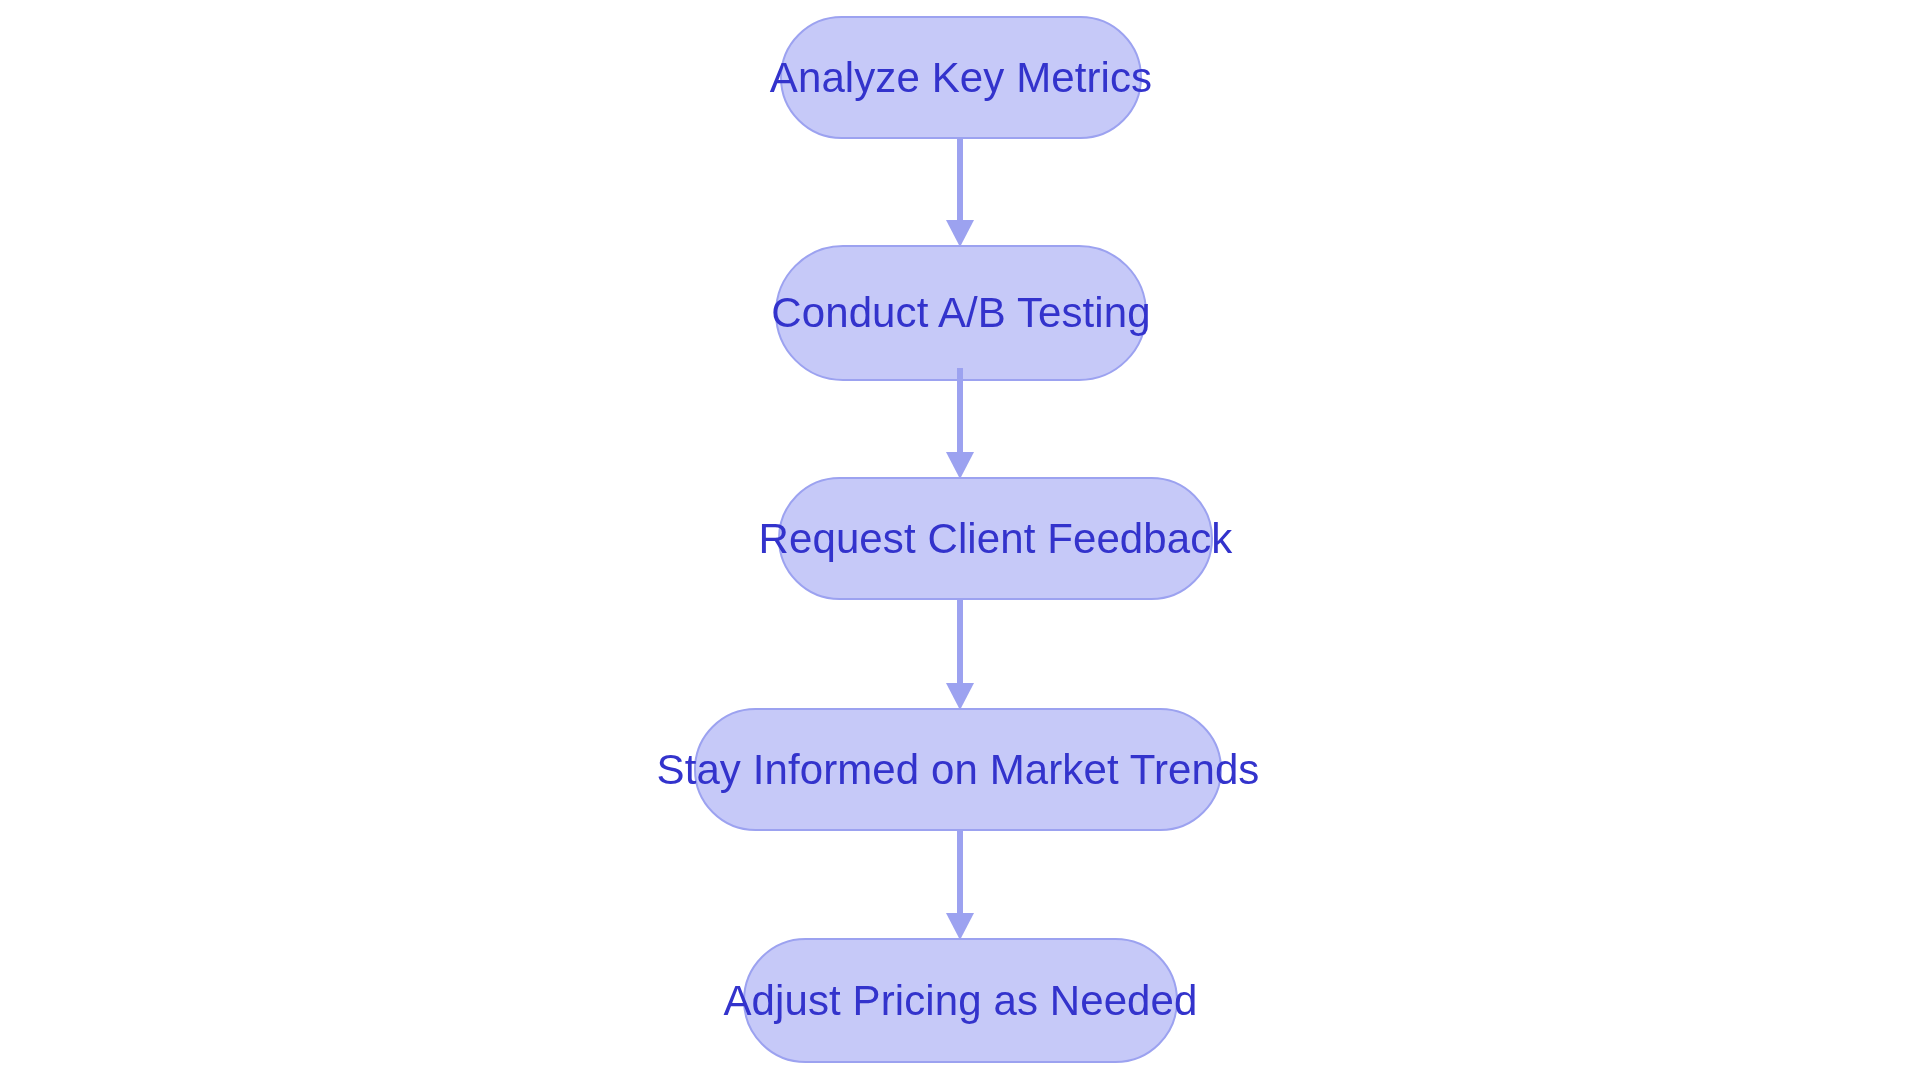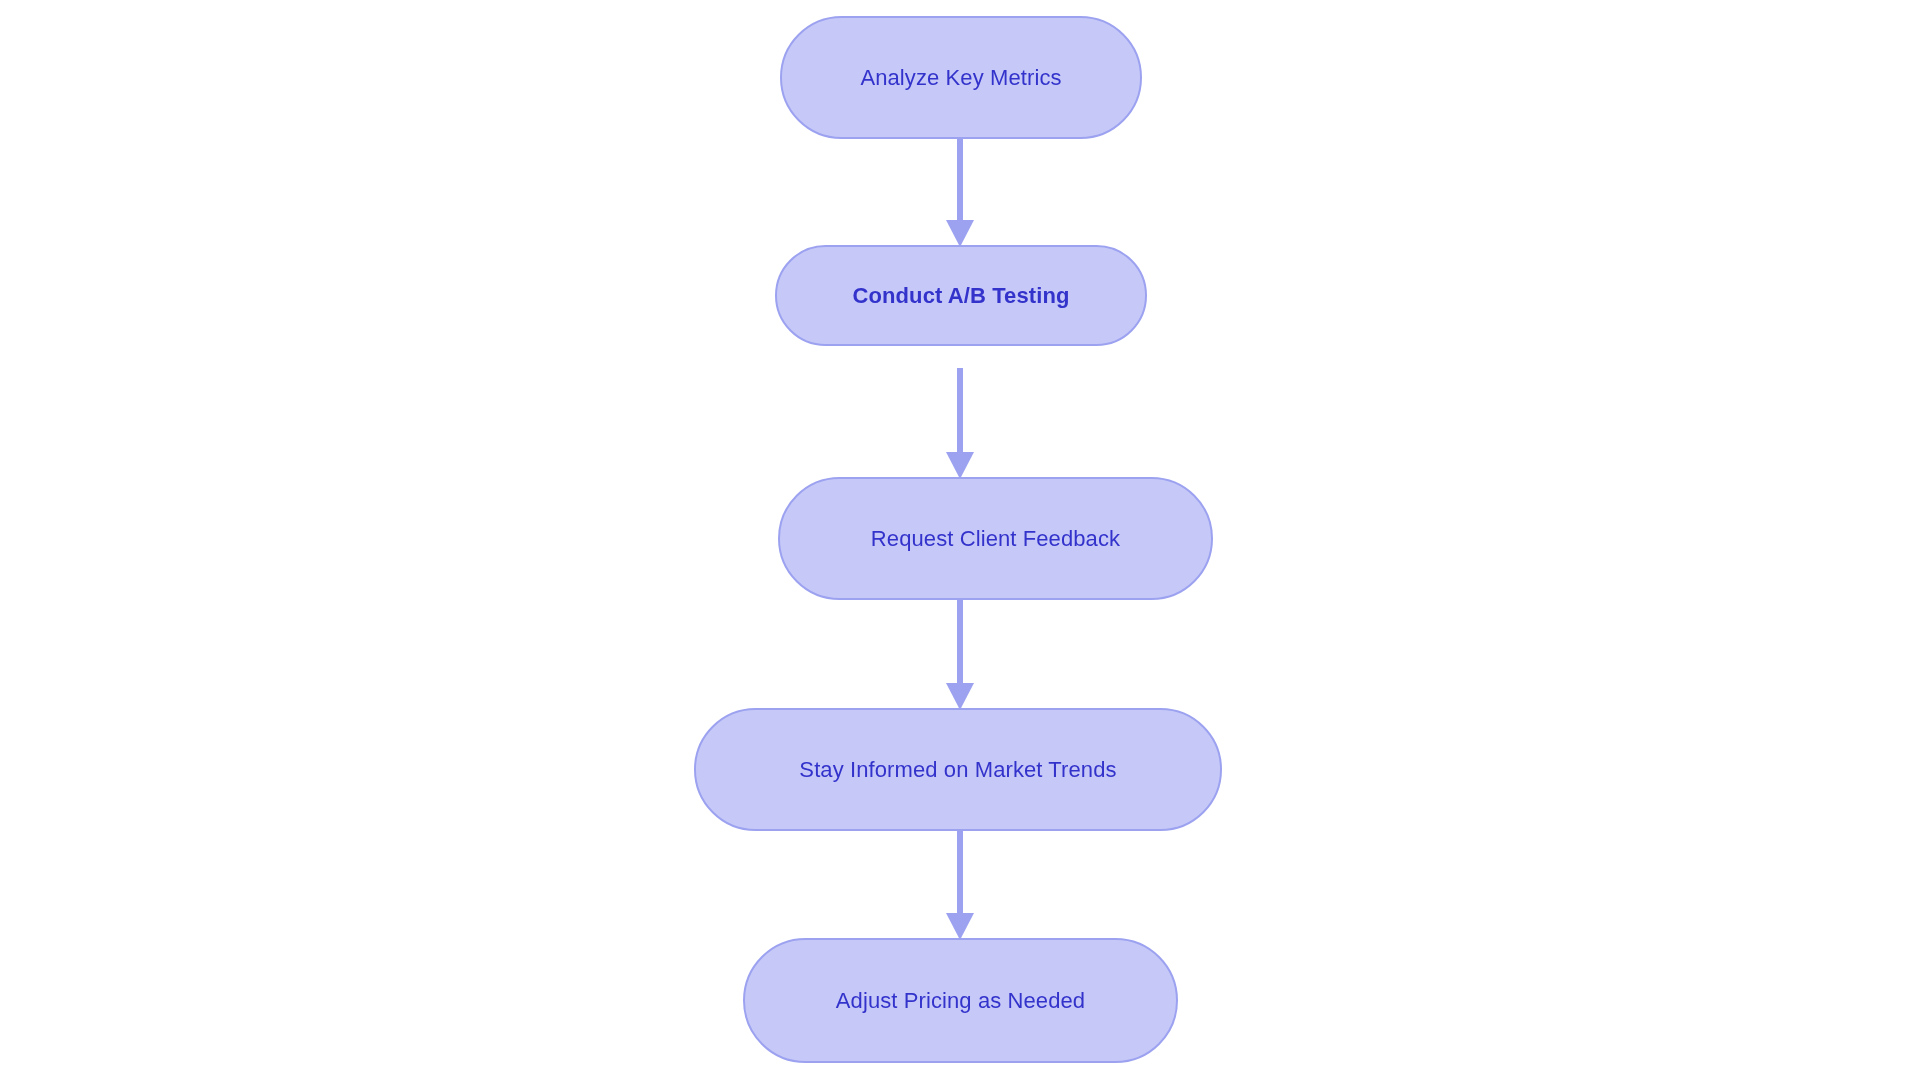--- a/index.html
+++ b/index.html
@@ -38,27 +38,27 @@
     color: #3333cc;
     font-size: 34px;
     font-weight: 400;
     letter-spacing: 0.1px;
     line-height: 1;
     white-space: nowrap;
     user-select: none;
   }
   .node-label {
     color: #3333cc;
-    font-size: 22px;
+    font-size: 42px;
     line-height: 1;
     padding: 0 6px;
   }
 
   .node-1 { left: 780px;  top: 16px;   width: 362px; height: 123px; }
-  .node-2 { left: 775px;  top: 245px;  width: 372px; height: 101px; font-weight: bold; }
+  .node-2 { left: 775px;  top: 245px;  width: 372px; height: 136px; }
   .node-3 { left: 778px;  top: 477px;  width: 435px; height: 123px; }
   .node-4 { left: 694px;  top: 708px;  width: 528px; height: 123px; }
   .node-5 { left: 743px;  top: 938px;  width: 435px; height: 125px; }
 
   
   .connector {
     position: absolute;
     width: 40px;
     pointer-events: none;
   }

